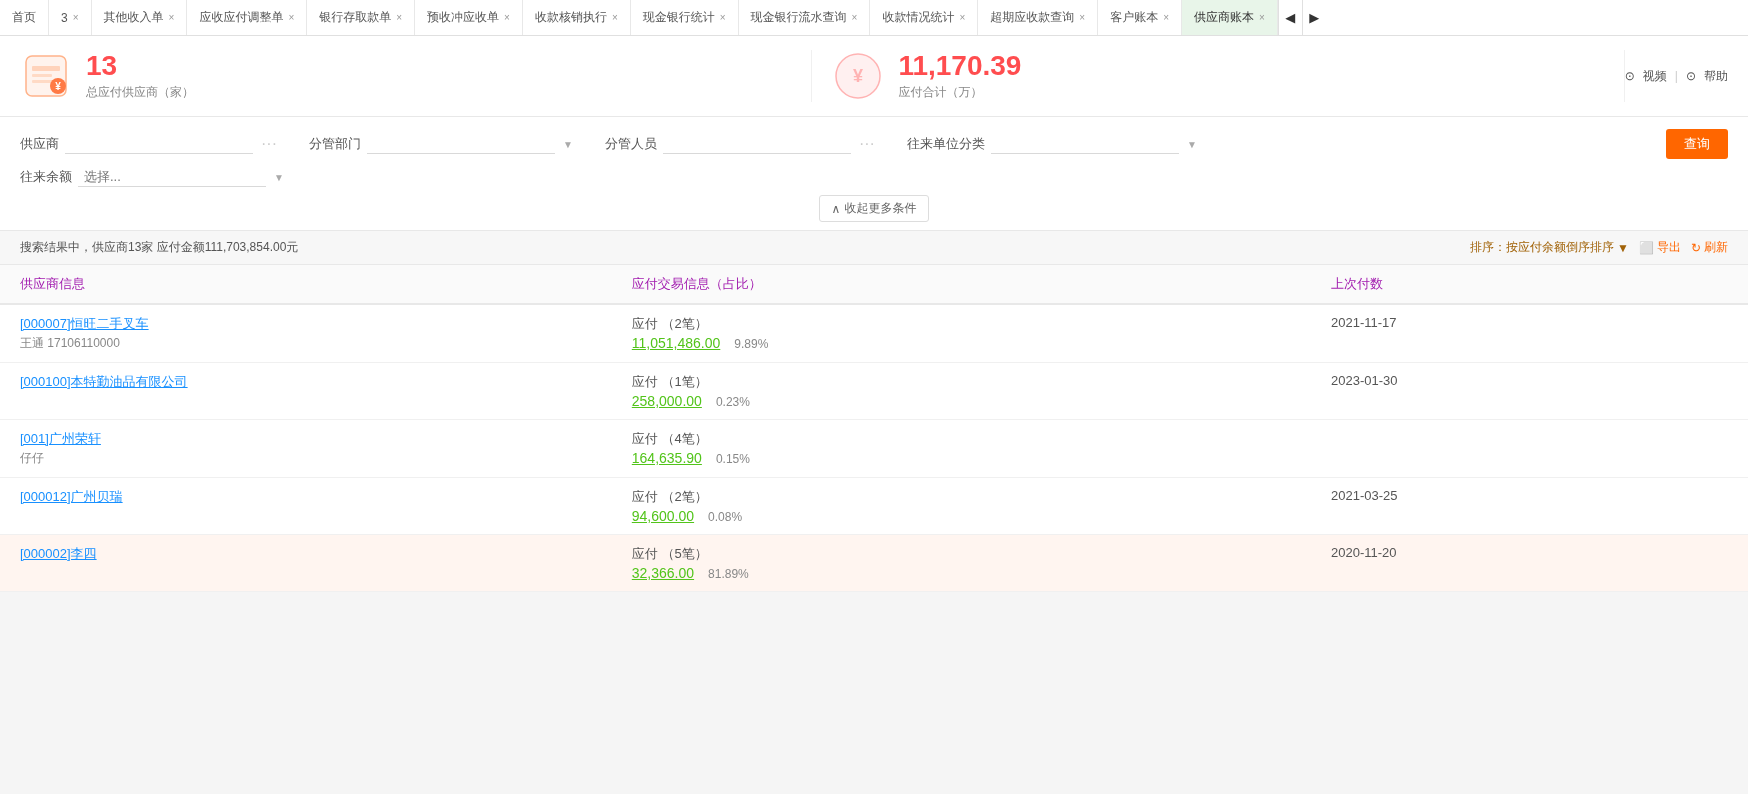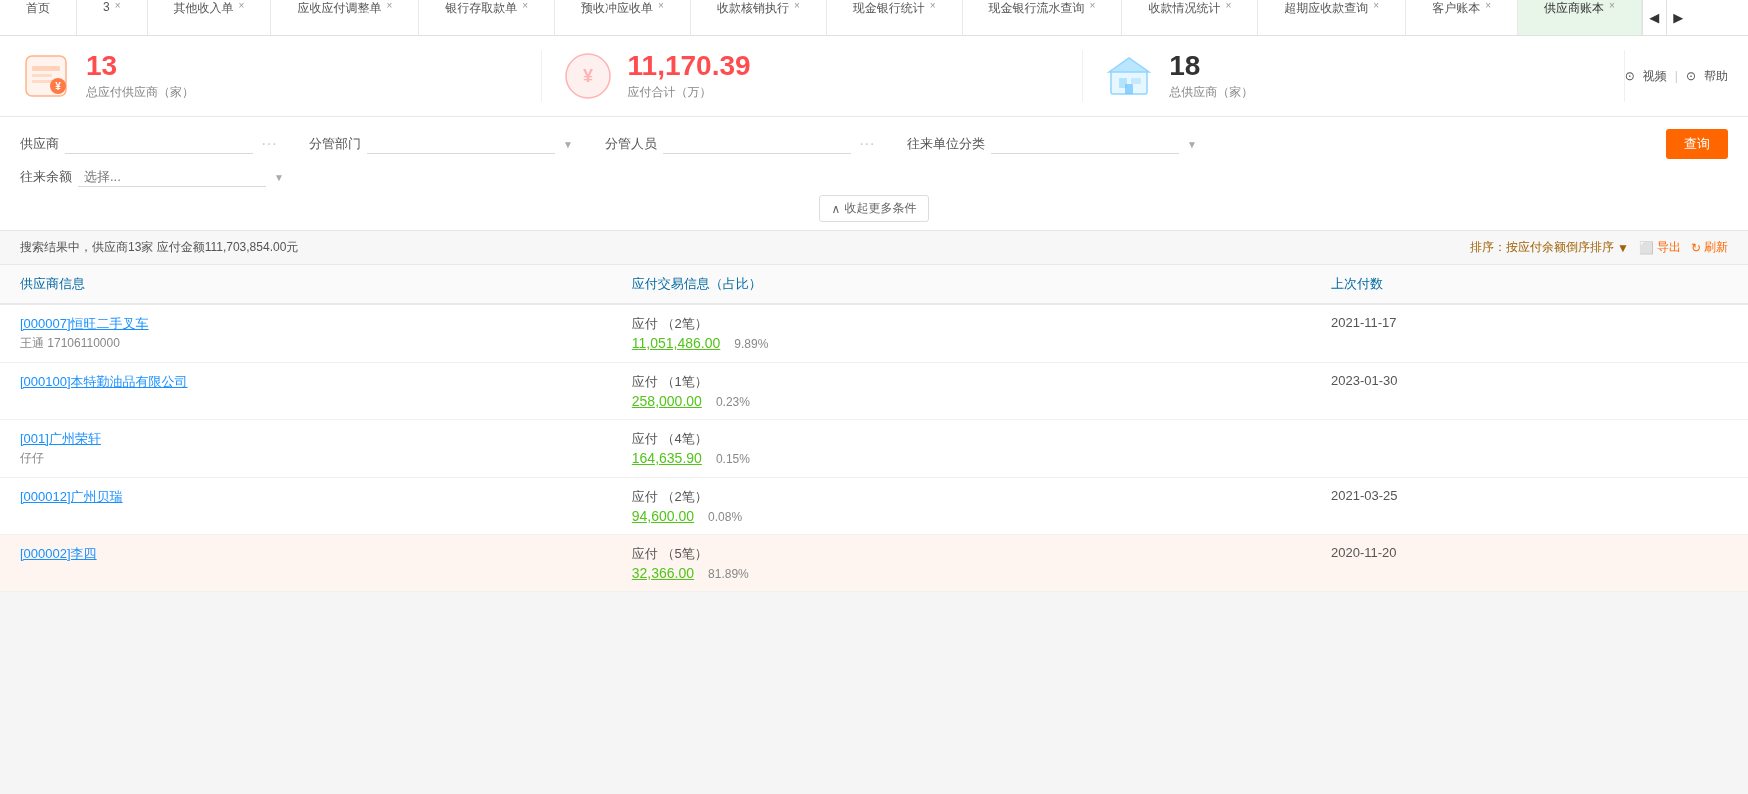--- a/index.html
+++ b/index.html
@@ -4,21 +4,21 @@
   <style>
     * { box-sizing: border-box; margin: 0; padding: 0; }
     body { font-family: 'Microsoft YaHei', '微软雅黑', Arial, sans-serif; font-size: 13px; background: #f5f5f5; color: #333; }
 
     
     .top-nav {
       display: flex; align-items: center; background: #fff; border-bottom: 1px solid #e0e0e0;
       height: 36px; overflow: hidden; white-space: nowrap;
     }
     .nav-tab {
-      display: inline-flex; align-items: flex-start; padding: 0 26px; height: 100%;
+      display: inline-flex; align-items: center; padding: 0 12px; height: 100%;
       border-right: 1px solid #e8e8e8; font-size: 12px; color: #555; cursor: pointer;
       position: relative; flex-shrink: 0;
     }
     .nav-tab.active { background: #e8f5e9; color: #333; font-weight: 500; }
     .nav-tab .close-x { margin-left: 5px; color: #999; font-size: 10px; }
     .nav-arrow { width: 24px; height: 36px; display: flex; align-items: center; justify-content: center; cursor: pointer; background: #fff; border-left: 1px solid #e0e0e0; flex-shrink: 0; }
 
     
     .stats-bar {
       display: flex; background: #fff; border-bottom: 1px solid #e8e8e8; padding: 14px 20px; align-items: center;
@@ -68,21 +68,21 @@
       background: #f7f7f7; padding: 8px 20px; display: flex; align-items: center;
       font-size: 12px; color: #555; border-bottom: 1px solid #e8e8e8;
     }
     .result-bar .right { margin-left: auto; display: flex; align-items: center; gap: 10px; }
     .sort-btn { color: #a16207; font-size: 12px; cursor: pointer; display: flex; align-items: center; gap: 3px; }
     .action-btn { color: #ff6600; font-size: 12px; cursor: pointer; display: flex; align-items: center; gap: 3px; }
 
     
     .data-table { background: #fff; width: 100%; border-collapse: collapse; }
     .data-table thead tr { background: #fafafa; border-bottom: 2px solid #e8e8e8; }
-    .data-table thead th { padding: 10px 20px; text-align: left; font-size: 13px; color: #0369a1; font-weight: 500; }
+    .data-table thead th { padding: 10px 20px; text-align: left; font-size: 13px; color: #a21caf; font-weight: 500; }
     .data-table tbody tr { border-bottom: 1px solid #f0f0f0; }
     .data-table tbody tr.highlighted { background: #fff5f0; padding-left: 12px; }
     .data-table tbody td { padding: 10px 20px; vertical-align: top; }
     .supplier-link { color: #1890ff; text-decoration: underline; cursor: pointer; font-size: 13px; }
     .supplier-sub { color: #888; font-size: 12px; margin-top: 2px; }
     .tx-label { color: #555; font-size: 13px; }
     .tx-amount { color: #52c41a; font-size: 14px; font-weight: 500; text-decoration: underline; cursor: pointer; margin-top: 2px; }
     .tx-pct { color: #888; font-size: 12px; margin-left: 14px; }
     .tx-row { display: flex; align-items: baseline; }
     .date-val { color: #555; font-size: 13px; }
@@ -178,35 +178,20 @@
         <circle cx="24" cy="24" r="22" fill="#fff0f0" stroke="#ffb3b3" stroke-width="1.5"></circle>
         <text x="24" y="30" text-anchor="middle" font-size="18" fill="#ffb3b3" font-weight="bold">¥</text>
       </svg>
     </div>
     <div class="stat-info">
       <span class="stat-number">11,170.39</span>
       <span class="stat-label">应付合计（万）</span>
     </div>
   </div>
 
-  <div class="stat-item">
-    <div class="stat-icon">
-      <svg viewBox="0 0 48 48" fill="none">
-        <rect x="6" y="18" width="36" height="24" rx="2" fill="#e6f7ff" stroke="#91d5ff" stroke-width="1.5"></rect>
-        <rect x="14" y="26" width="8" height="10" rx="1" fill="#91d5ff" opacity="0.6"></rect>
-        <rect x="26" y="26" width="10" height="6" rx="1" fill="#91d5ff" opacity="0.4"></rect>
-        <polygon points="4,20 24,6 44,20" fill="#bae7ff" stroke="#91d5ff" stroke-width="1.5"></polygon>
-        <rect x="20" y="32" width="8" height="10" rx="1" fill="#69c0ff" opacity="0.7"></rect>
-      </svg>
-    </div>
-    <div class="stat-info">
-      <span class="stat-number dark">18</span>
-      <span class="stat-label">总供应商（家）</span>
-    </div>
-  </div>
 
   <div class="header-right">
     <span>⊙</span>
     <a>视频</a>
     <span class="sep">|</span>
     <span>⊙</span>
     <a>帮助</a>
   </div>
 </div>
 

